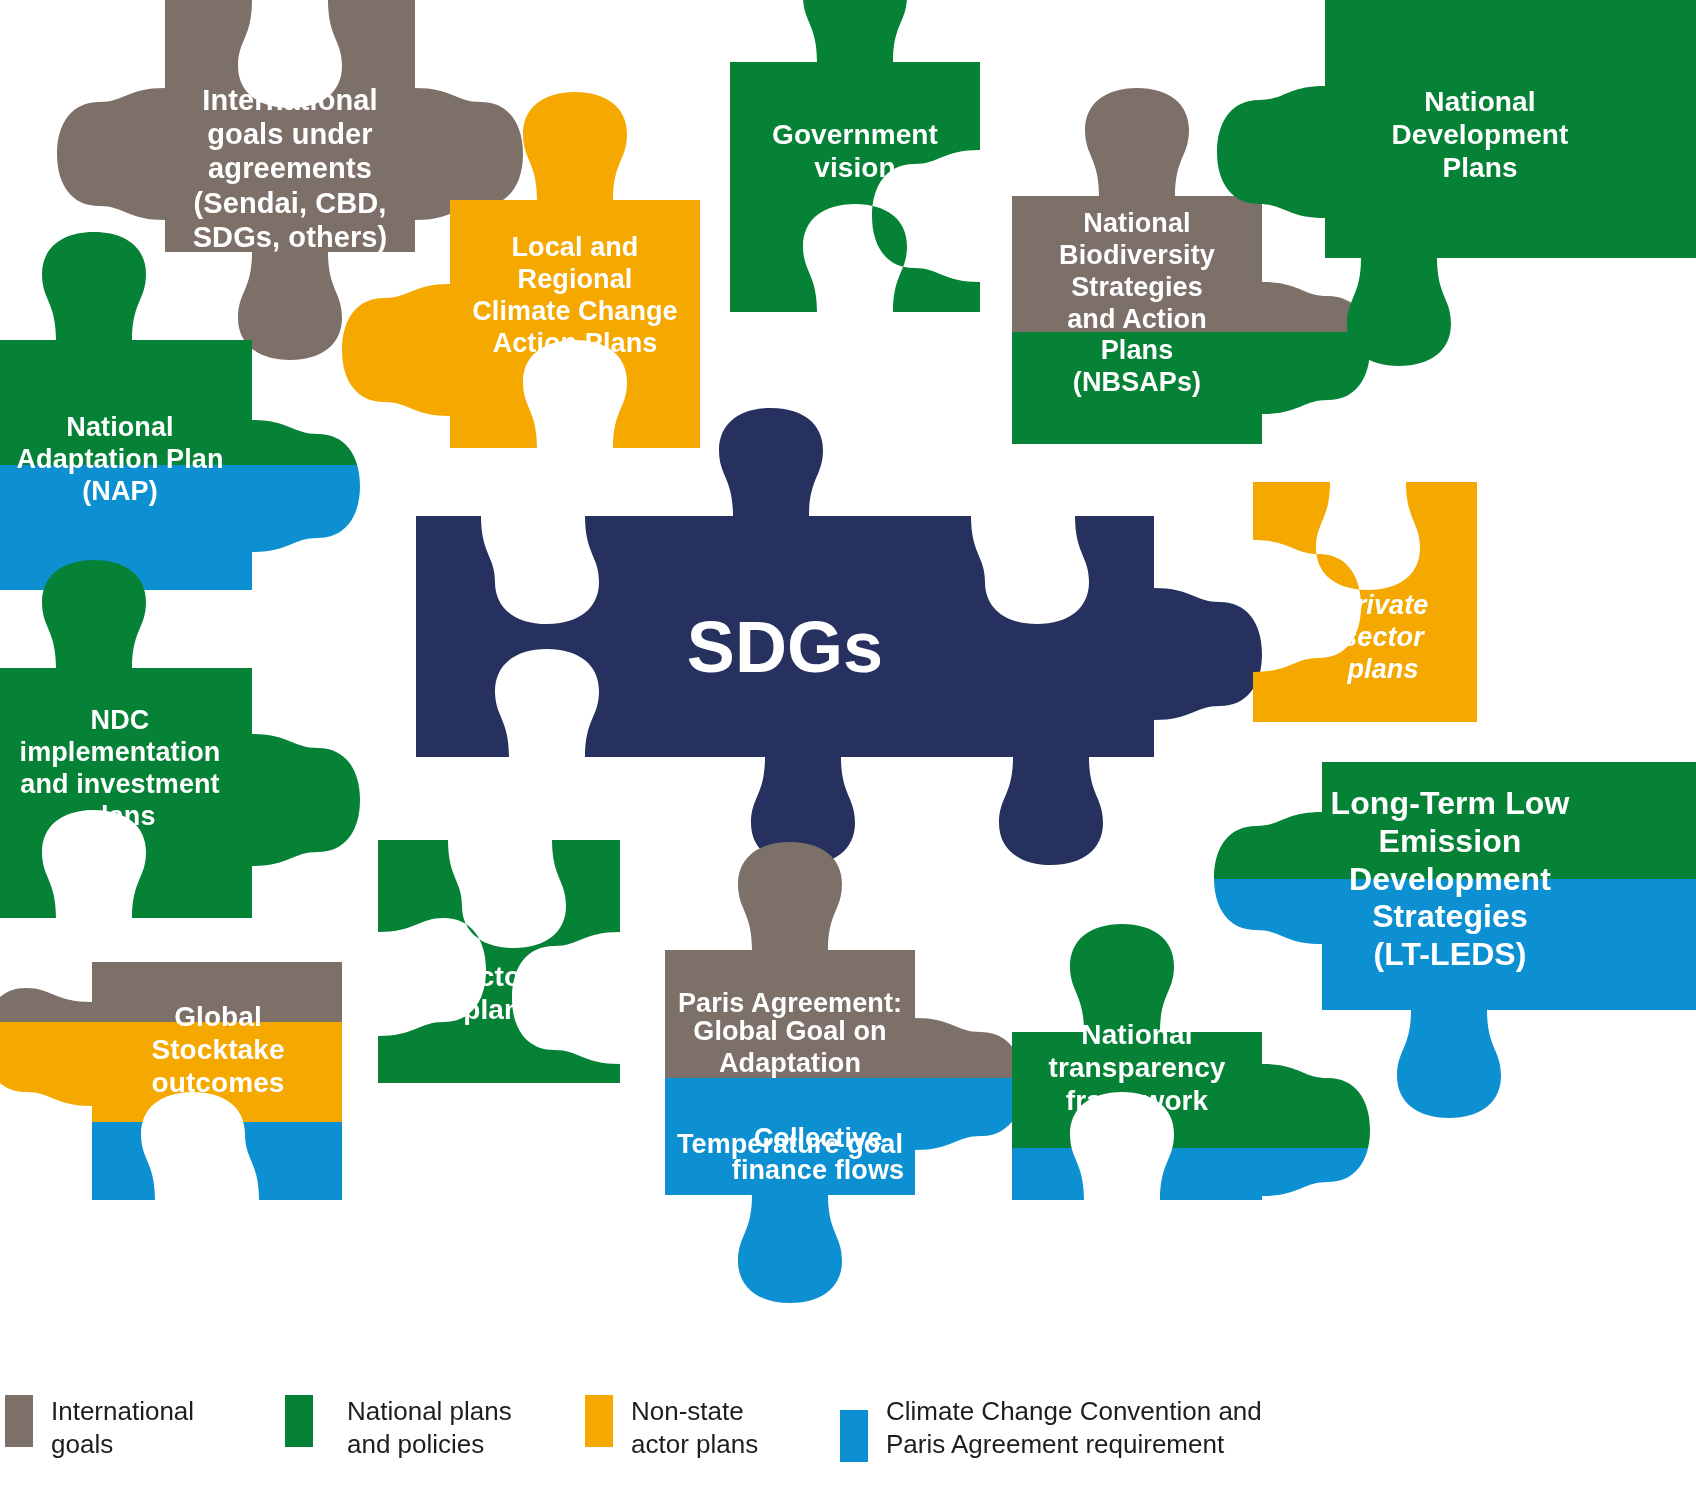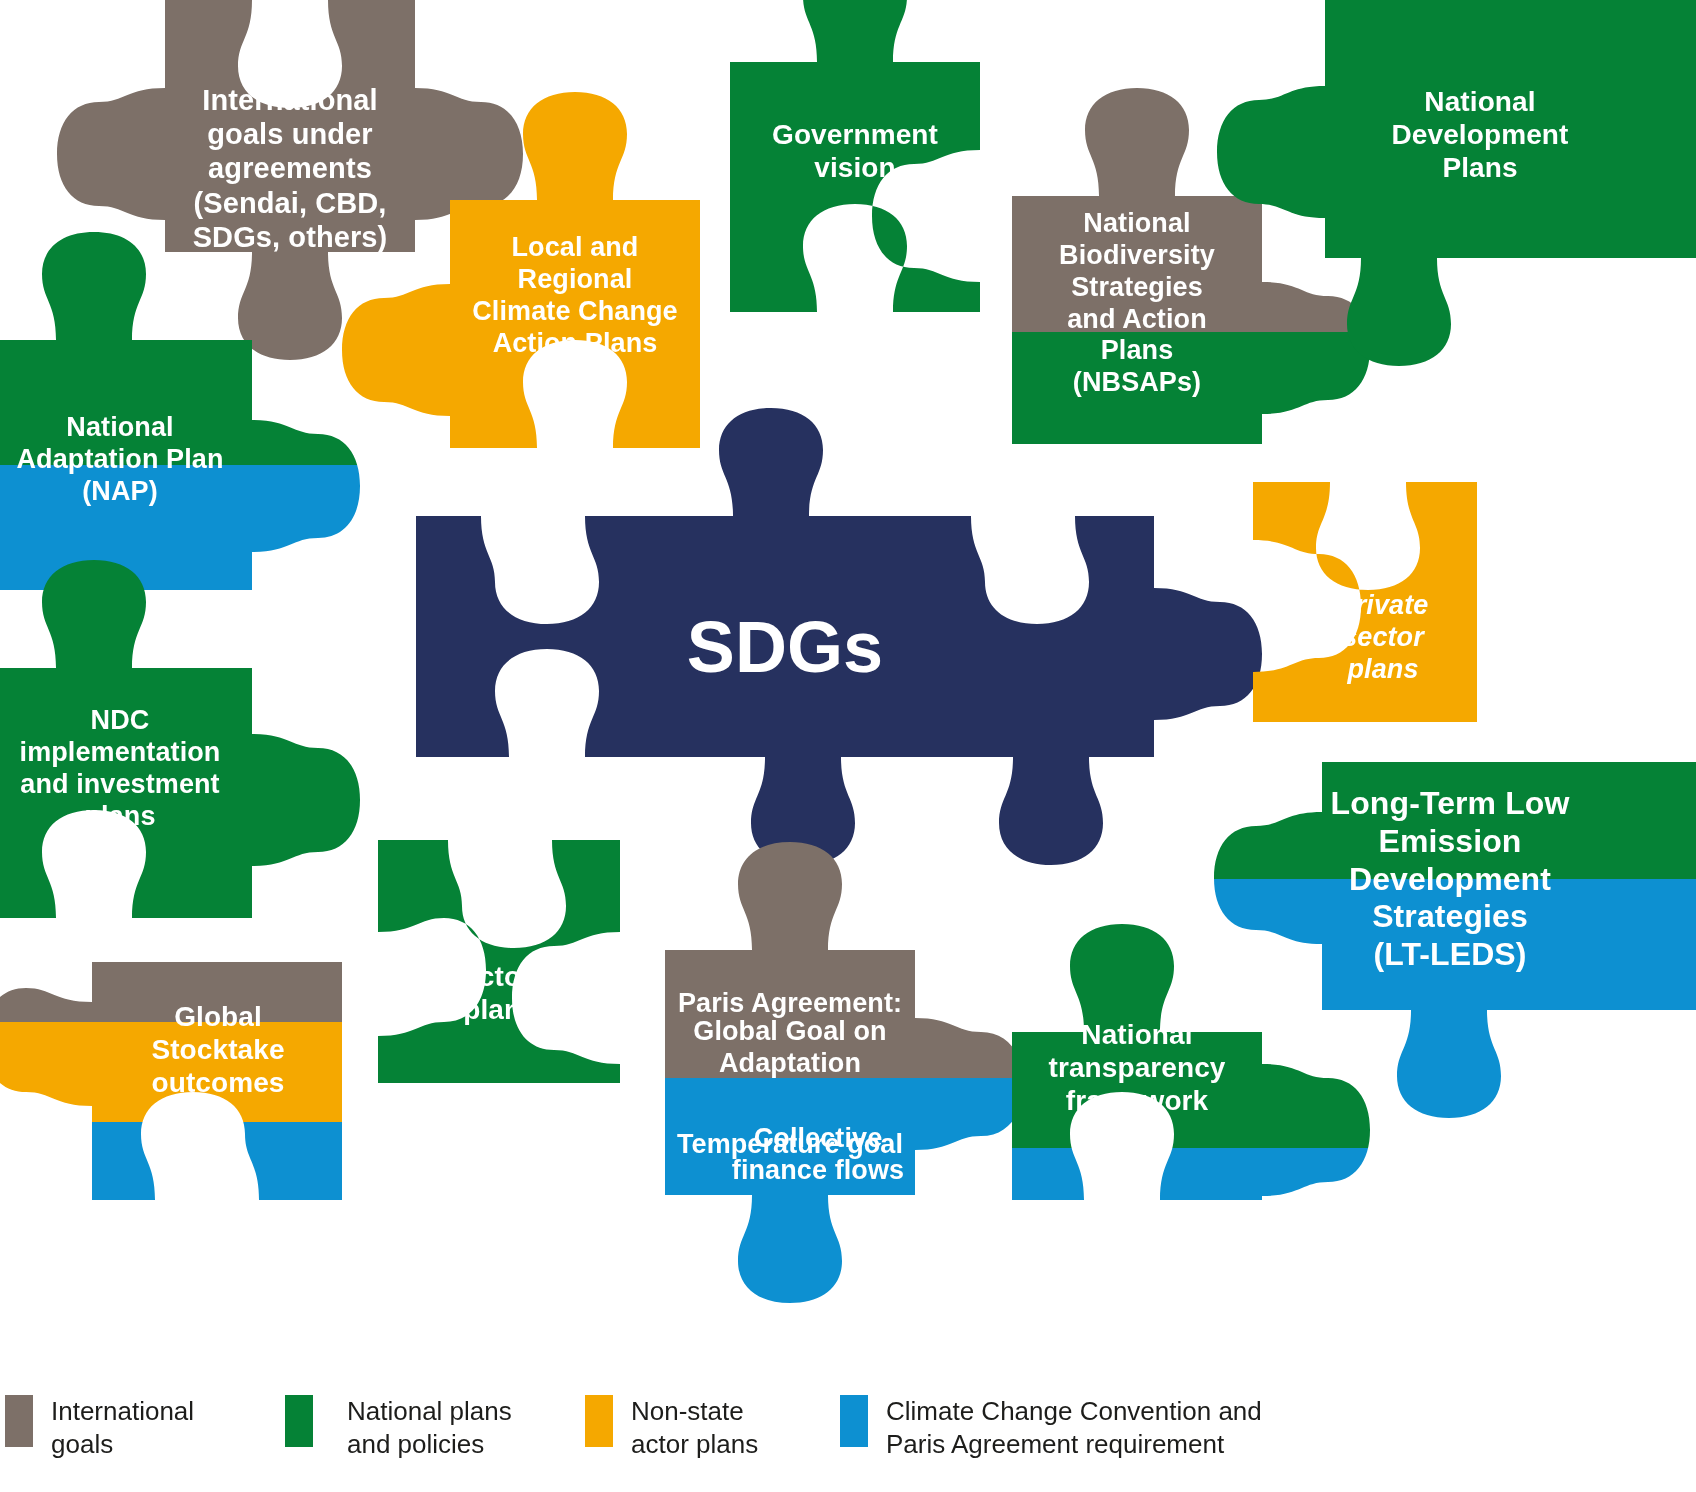--- a/index.html
+++ b/index.html
@@ -523,20 +523,20 @@
       <span class="legend-text">National plans
 and policies</span>
     </div>
 
     <div class="legend-item" style="left:585px; top:0px;">
       <span class="legend-swatch" style="background:#f5a800;"></span>
       <span class="legend-text">Non-state
 actor plans</span>
     </div>
 
-    <div class="legend-item" style="left:840px; top:0px;">
+    <div class="legend-item" style="left:840px; top:0px;align-items:flex-end;">
       <span class="legend-swatch" style="background:#0d90d1;"></span>
       <span class="legend-text">Climate Change Convention and
 Paris Agreement requirement</span>
     </div>
   </div>
 
 </div>
 
 </body></html>

